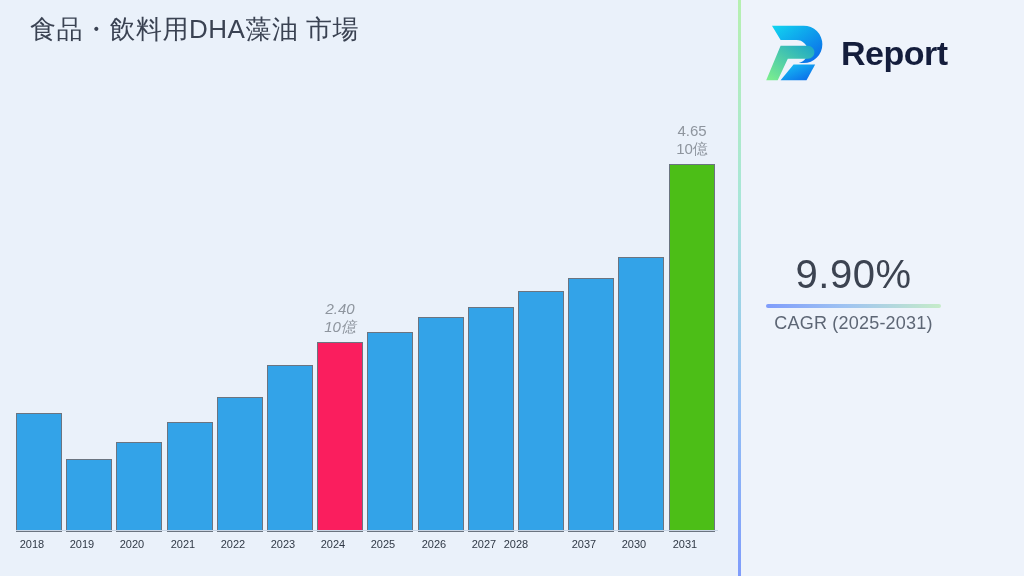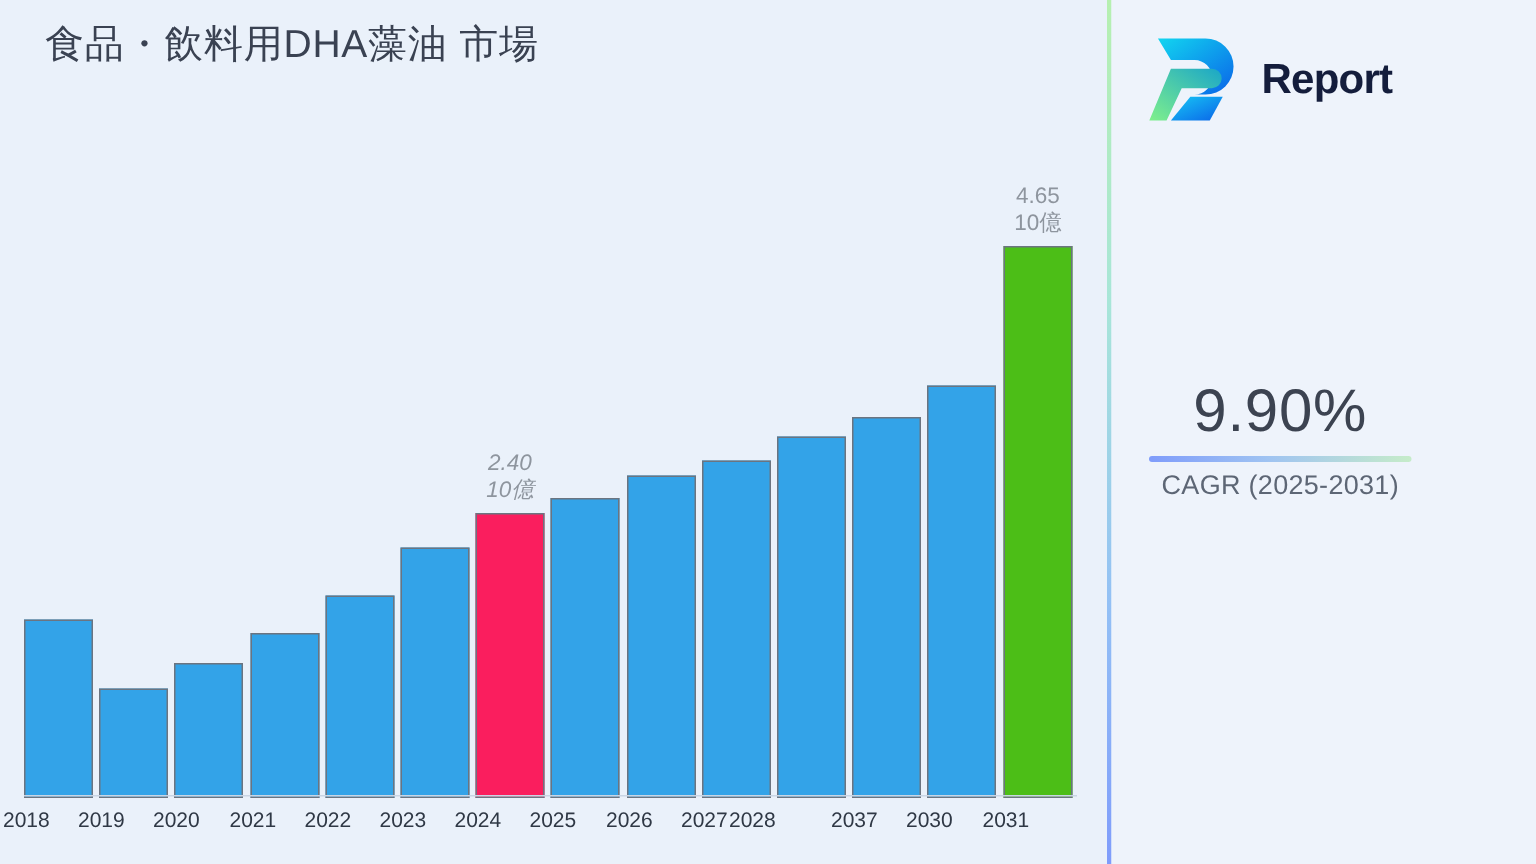--- a/index.html
+++ b/index.html
@@ -79,22 +79,22 @@
     color: #8e959e;
     white-space: nowrap;
     margin-top: 36px;
   }
 
   .x-tick {
     position: absolute;
     top: 538px;
     width: 60px;
     margin-left: -7px;
-    text-align: left;
-    font-size: 14px;
+    text-align: center;
+    font-size: 11px;
     color: #2f3845;
   }
 
   
   #divider {
     position: absolute;
     left: 738px;
     top: 0;
     width: 3px;
     height: 576px;
@@ -116,21 +116,21 @@
     left: 18px;
     top: 12px;
     width: 250px;
     height: 82px;
     display: flex;
     align-items: center;
   }
   #logo-mark { width: 72px; height: 72px; flex: 0 0 72px; }
   #logo-text {
     margin-left: 10px;
-    font-size: 28px;
+    font-size: 34px;
     font-weight: bold;
     line-height: 32px;
     color: #141d3c;
     letter-spacing: -0.5px;
   }
   #logo-text div { white-space: nowrap; }
 
   #cagr-block {
     position: absolute;
     left: 0;

